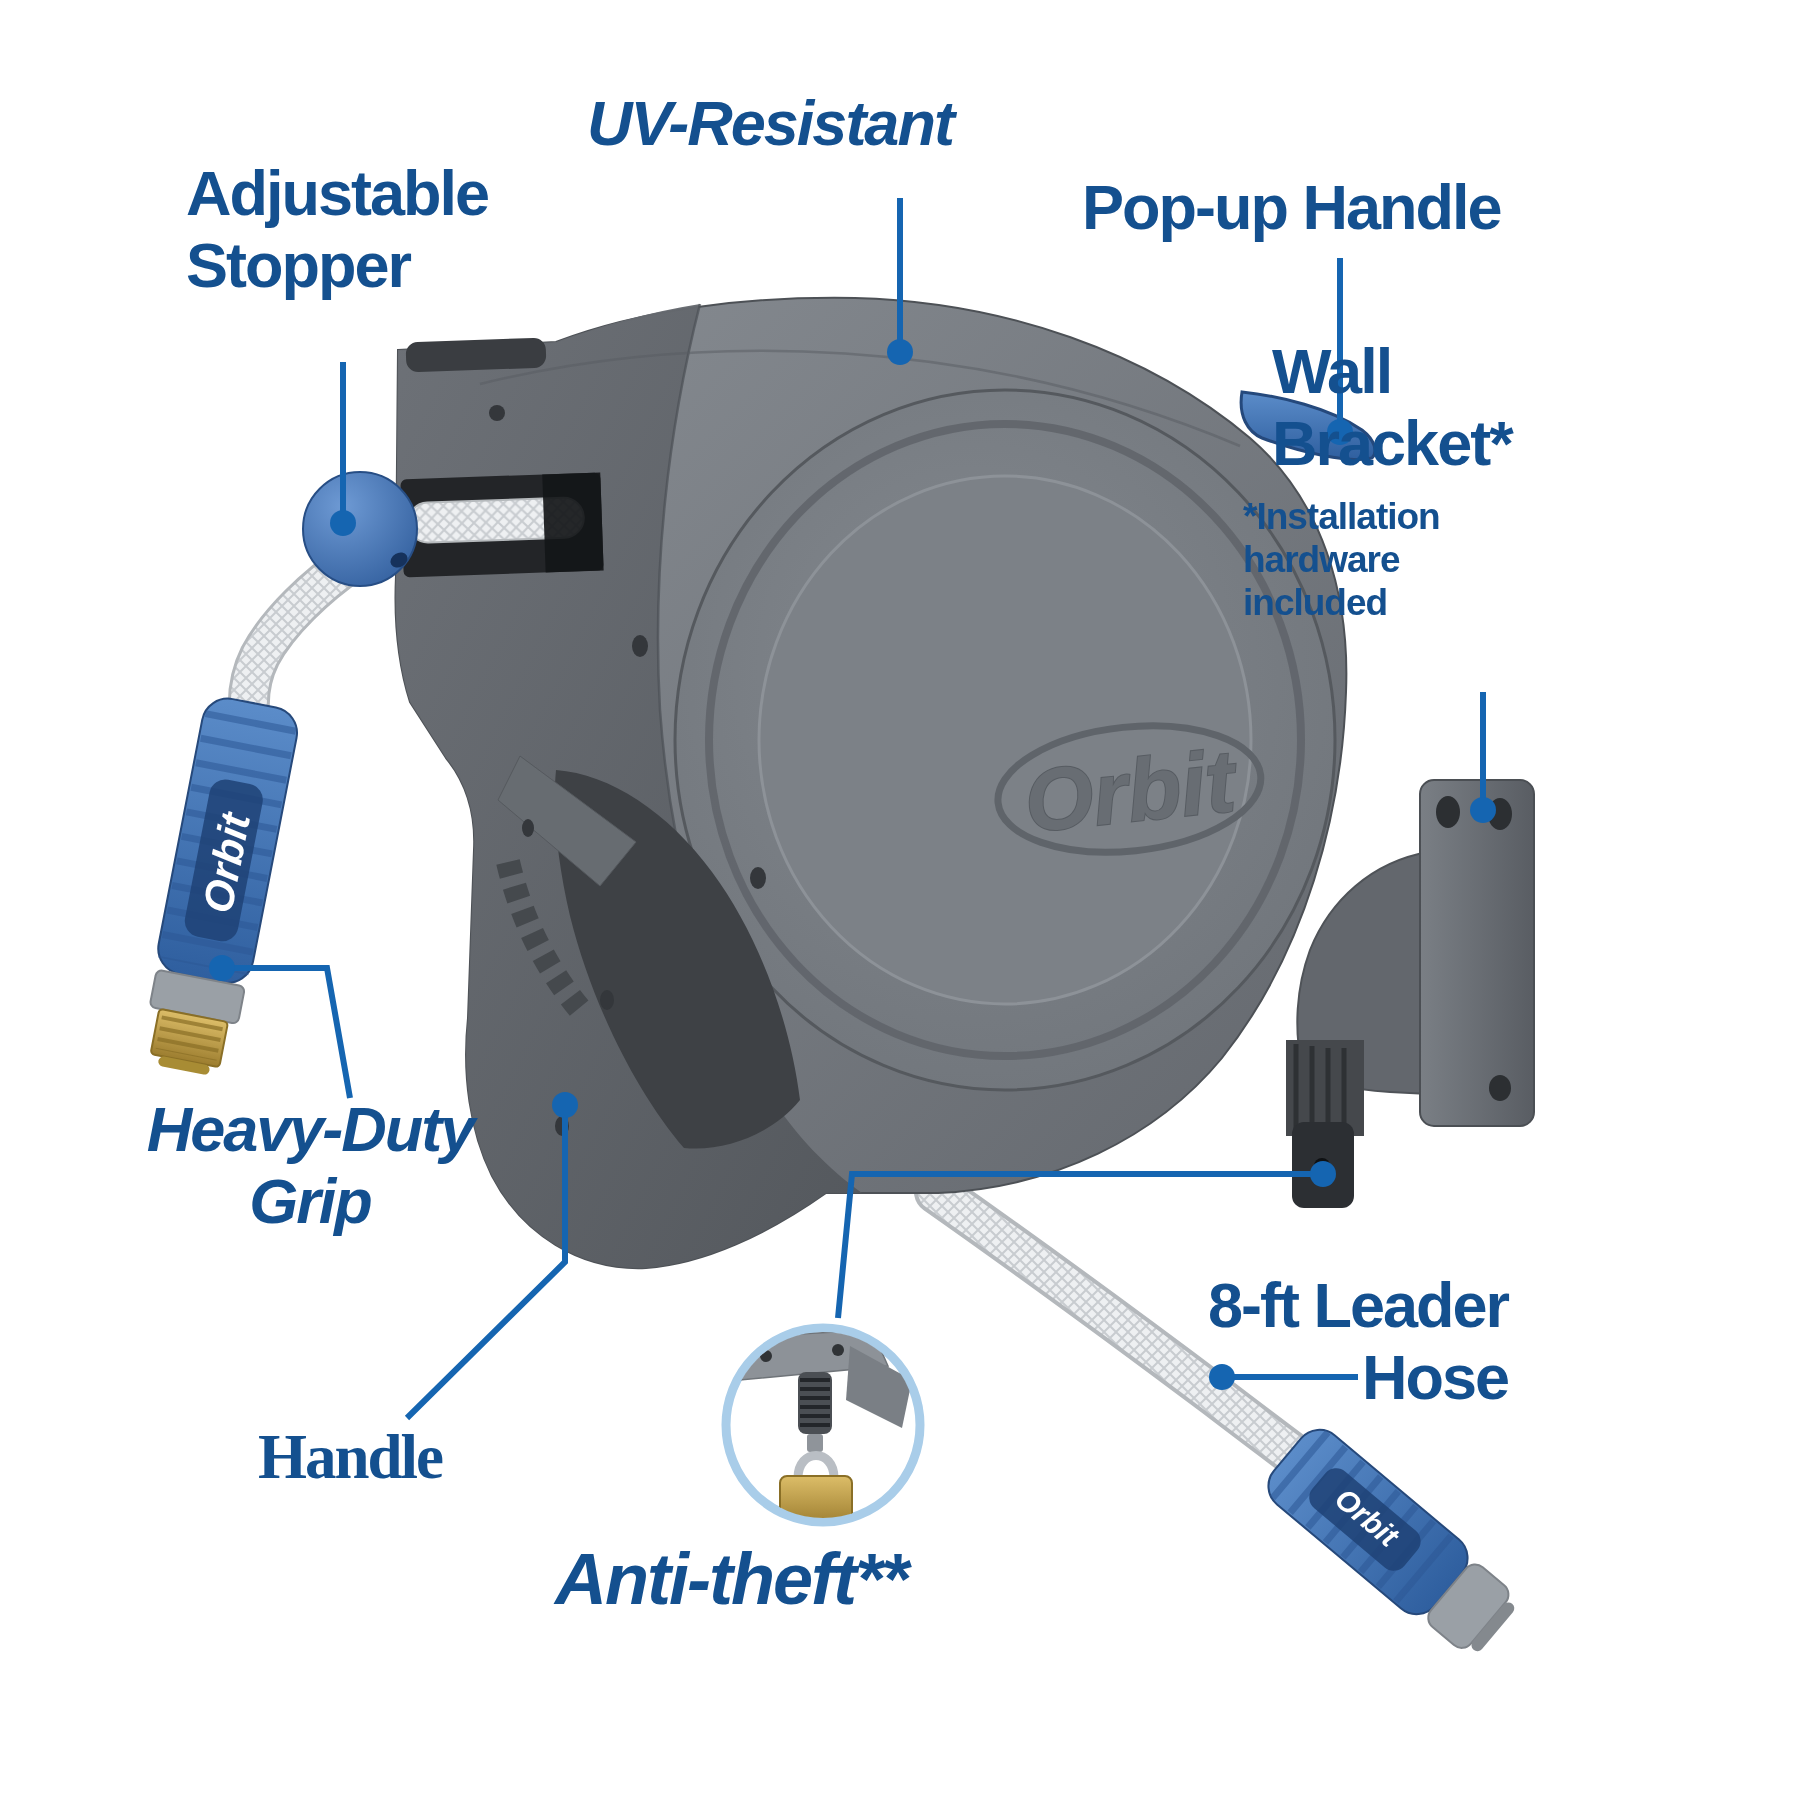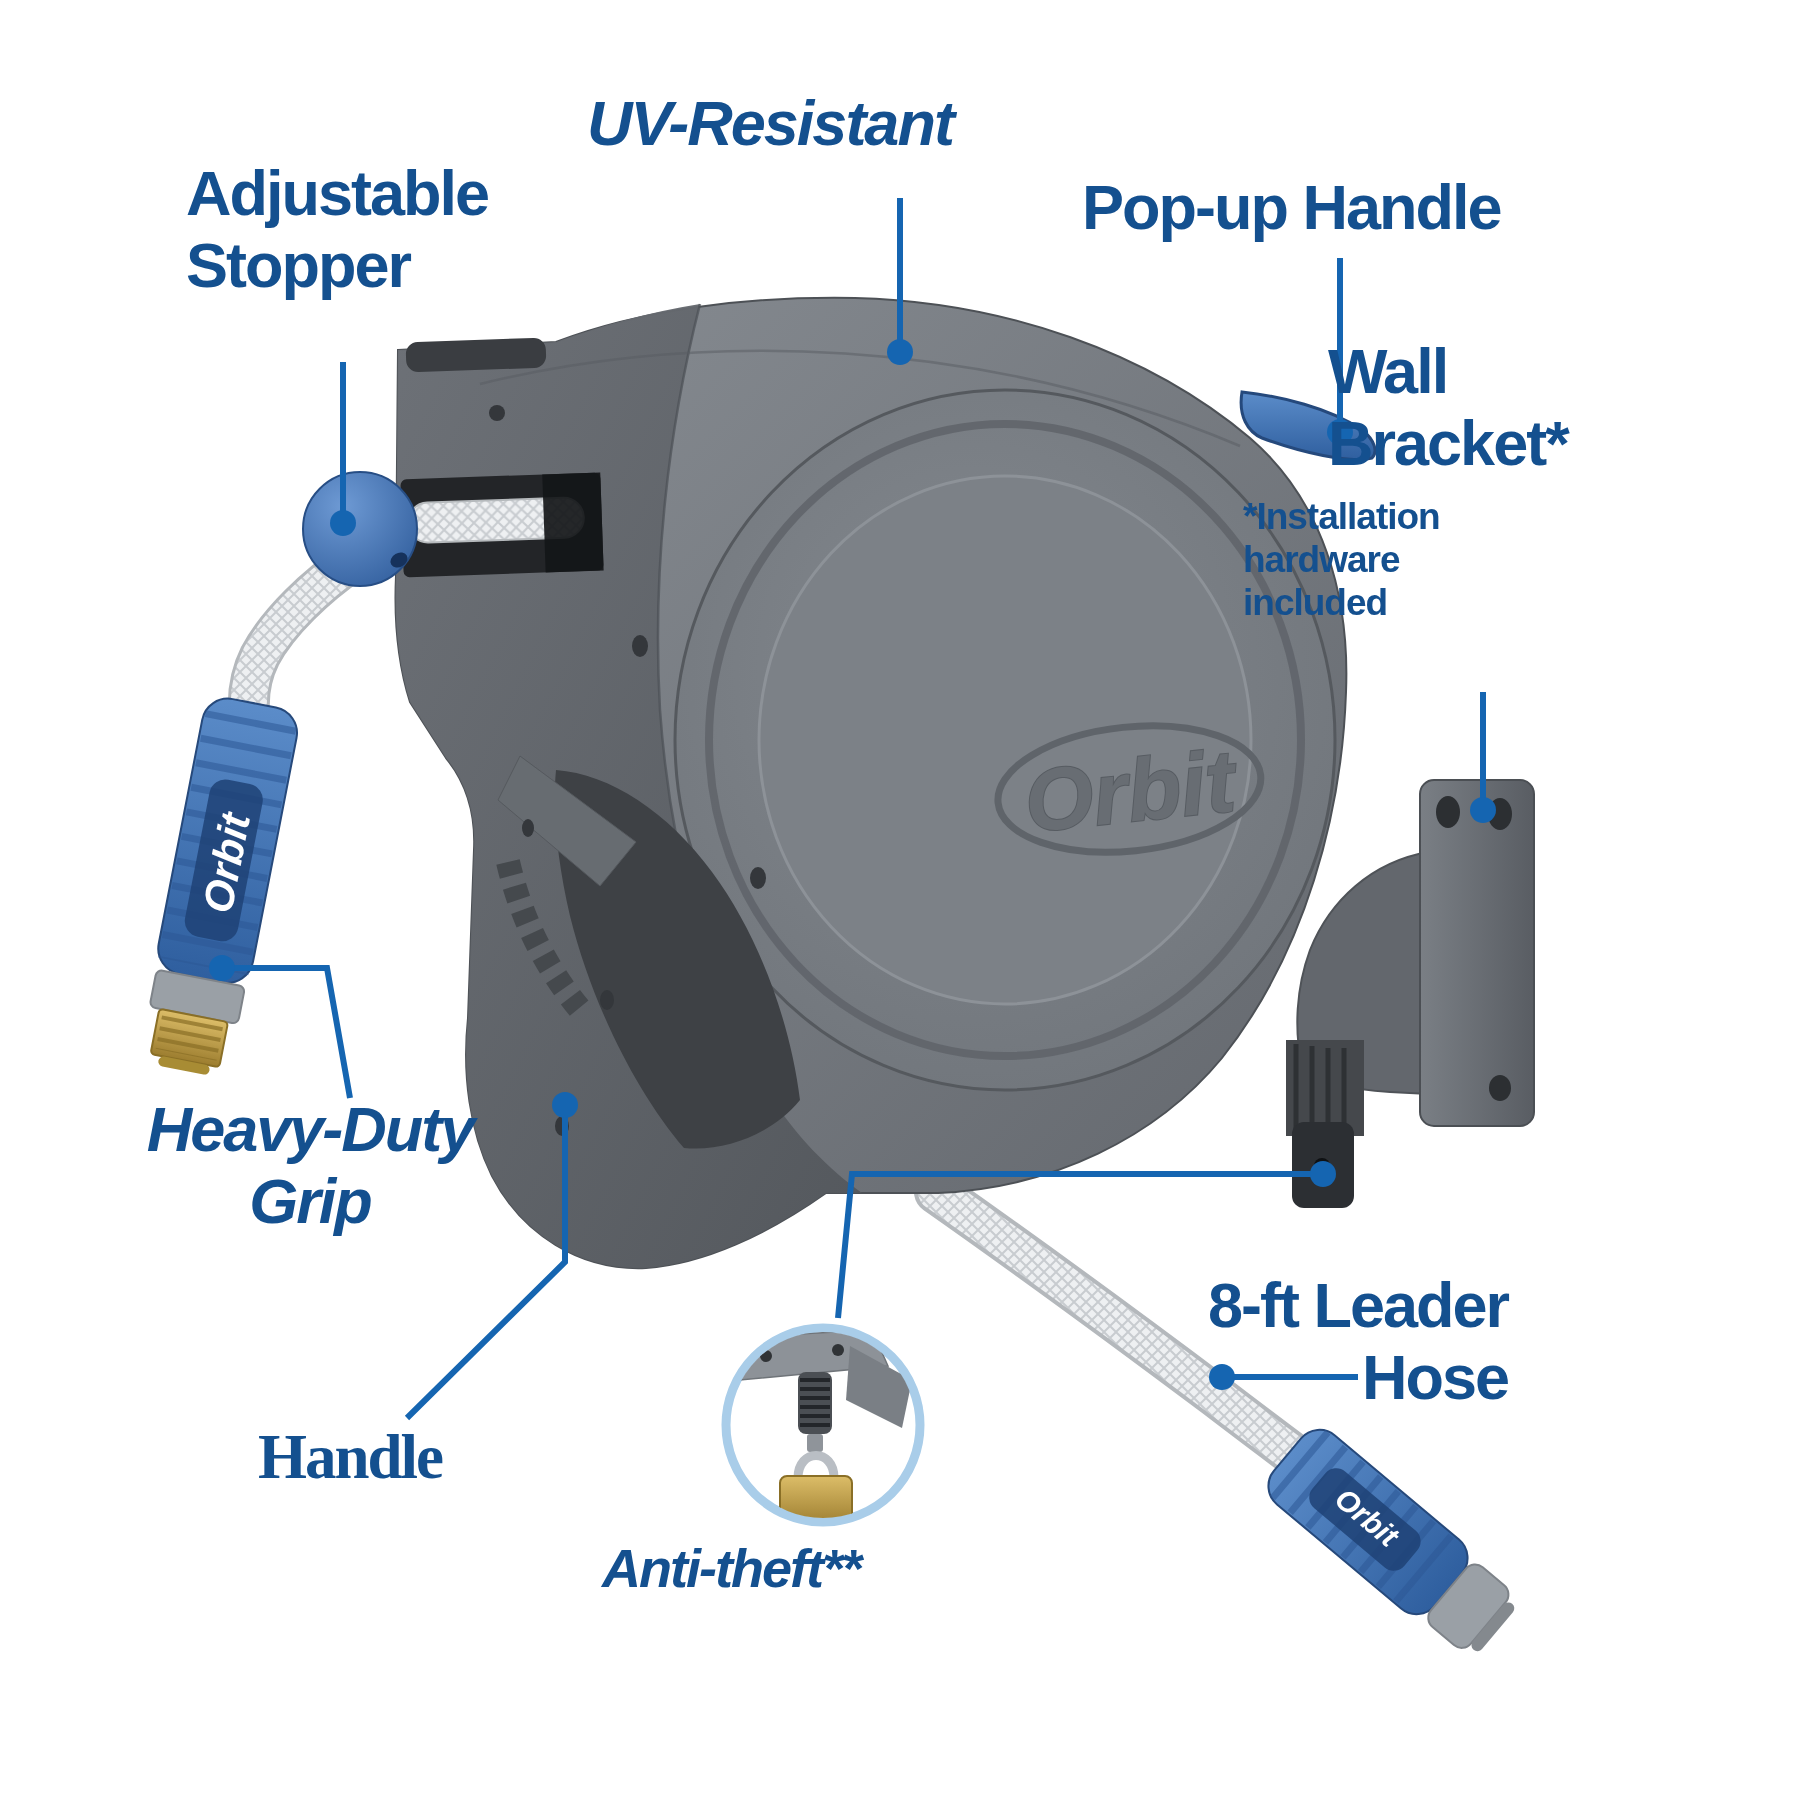--- a/index.html
+++ b/index.html
@@ -194,31 +194,31 @@
     </g>
   </svg>
 
   <div class="label big" style="left:186px;top:158px;">Adjustable
 Stopper</div>
 
   <div class="label big ctr" style="left:540px;top:88px;width:460px;">UV-Resistant</div>
 
   <div class="label big" style="left:1082px;top:172px;">Pop-up Handle</div>
 
-  <div class="label big" style="left:1328px;top:336px;">Wall
+  <div class="label big" style="left:1272px;top:336px;">Wall
 Bracket*</div>
 
   <div class="label note" style="left:1243px;top:496px;">*Installation
 hardware
 included</div>
 
   <div class="label big ctr" style="left:100px;top:1094px;width:420px;">Heavy-Duty
 Grip</div>
 
   <div class="label big" style="left:258px;top:1422px;font-family:Liberation Serif, serif;">Handle</div>
 
-  <div class="label ctr" style="left:531px;top:1538px;width:400px;font-size:54px;">Anti-theft**</div>
+  <div class="label ctr" style="left:531px;top:1538px;width:400px;font-size:72px;">Anti-theft**</div>
 
 
   <div class="label big rgt" style="left:1108px;top:1270px;width:400px;">8-ft Leader
 Hose</div>
 
 </div>
 
 </body></html>

